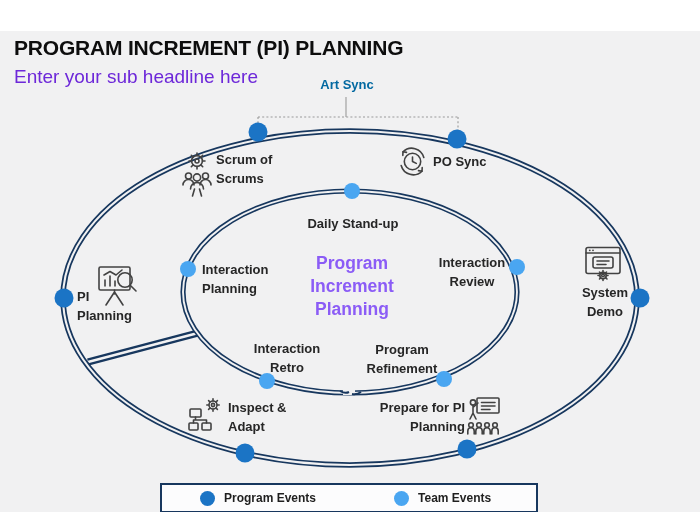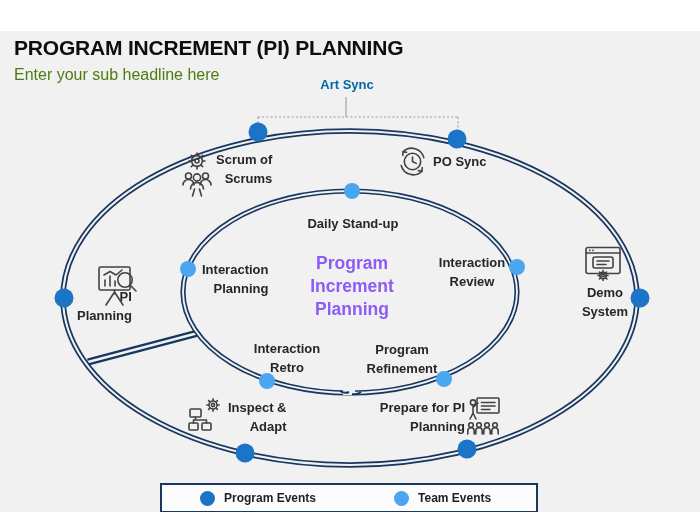--- a/index.html
+++ b/index.html
@@ -1,28 +1,28 @@
 <!DOCTYPE html>
 <html style="--program: #1b74c5; --team: #4aa6f1; --ring: #17375e; --bg: #f1f1f2;"><head>
 <meta charset="utf-8">
 <style>
   html,body{margin:0;padding:0;}
   body{width:700px;height:512px;overflow:hidden;font-family:"Liberation Sans",sans-serif;}
   #stage{position:relative;width:700px;height:512px;background:var(--bg,#f1f1f2);margin-top:31px;}
   .hdr-title{position:absolute;left:14px;top:5px;font-size:21px;font-weight:bold;color:#0d0d0d;letter-spacing:-0.2px;}
-  .hdr-sub{position:absolute;left:14px;top:35px;font-size:16px;color:#4d7c0f;}
+  .hdr-sub{position:absolute;left:14px;top:35px;font-size:19px;color:#6d28d9;}
   svg.canvas{position:absolute;left:0;top:0;}
   .ring{fill:none;stroke:var(--ring,#17375e);}
   .ring-gap{fill:none;stroke:var(--bg,#f1f1f2);}
   .bracket{fill:none;stroke:#9a9a9a;stroke-width:1.1;}
   .dashed{stroke-dasharray:2 2.2;}
   .dot{position:absolute;border-radius:50%;transform:translate(-50%,-50%);z-index:4;}
   .dot.program{width:19px;height:19px;background:var(--program,#1b74c5);}
   .dot.team{width:16px;height:16px;background:var(--team,#4aa6f1);}
-  .node-label{position:absolute;font-size:13px;font-weight:600;color:#262626;line-height:19px;white-space:nowrap;z-index:5;text-align:right;}
+  .node-label{position:absolute;font-size:13px;font-weight:600;color:#262626;line-height:19px;white-space:nowrap;z-index:5;}
   .node-label .ln{display:block;}
   .ta-c{text-align:center;}
   .ta-r{text-align:right;}
   .art-sync{position:absolute;left:297px;top:46px;width:100px;text-align:center;font-size:13px;font-weight:600;color:#0369a1;z-index:5;}
   .center-title{position:absolute;left:272px;top:221px;width:160px;text-align:center;font-size:17.5px;font-weight:bold;color:#8b5cf6;line-height:23px;z-index:5;}
   .icon{position:absolute;z-index:5;}
   .icon path,.icon rect,.icon circle,.icon line,.icon polyline{fill:none;stroke:#424242;stroke-width:1.6;stroke-linecap:round;stroke-linejoin:round;}
   .icon .fdot{fill:#424242;stroke:none;}
   .legend{position:absolute;left:160px;top:452px;width:378px;height:30px;background:#fcfcfd;border:2px solid var(--ring,#17375e);box-sizing:border-box;display:flex;align-items:center;padding-left:38px;z-index:6;}
   .legend-item{display:flex;align-items:center;gap:9px;}
@@ -88,22 +88,22 @@
     <span class="ln">Scrums</span>
   </div>
   <div class="node-label" style="left:433px;top:121px">
     <span class="ln">PO Sync</span>
   </div>
   <div class="node-label" style="left:77px;top:256px">
     <span class="ln">PI</span>
     <span class="ln">Planning</span>
   </div>
   <div class="node-label ta-c" style="left:565px;top:252px;width:80px">
+    <span class="ln">System</span>
     <span class="ln">Demo</span>
-    <span class="ln">System</span>
   </div>
   <div class="node-label" style="left:228px;top:367px">
     <span class="ln">Inspect &amp;</span>
     <span class="ln">Adapt</span>
   </div>
   <div class="node-label ta-r" style="left:345px;top:367px;width:120px">
     <span class="ln">Prepare for PI</span>
     <span class="ln">Planning</span>
   </div>
 

